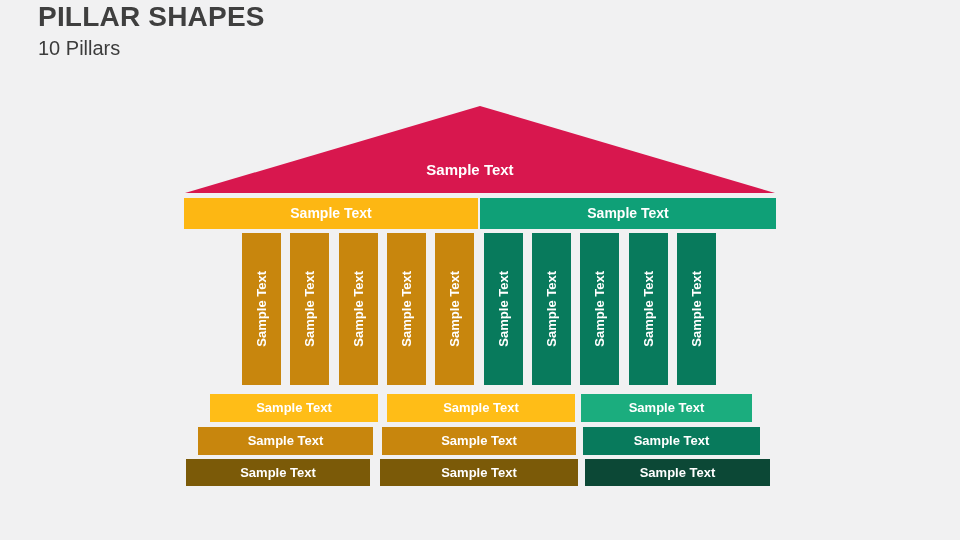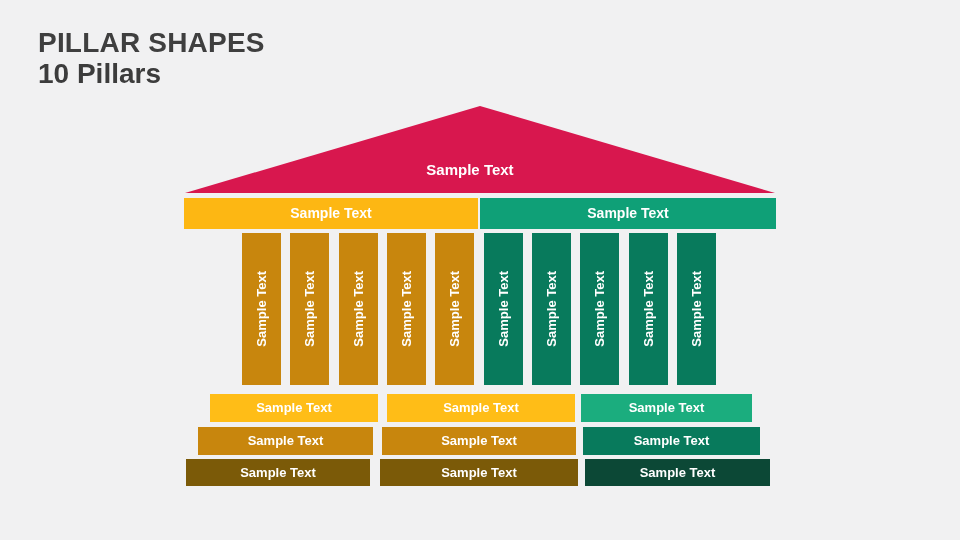--- a/index.html
+++ b/index.html
@@ -2,27 +2,27 @@
 <html><head>
 <meta charset="utf-8">
 <style>
   html,body{margin:0;padding:0;}
   body{font-family:"Liberation Sans", sans-serif;}
   .slide{
     position:relative;width:960px;height:540px;overflow:hidden;
     background:#f1f1f2;
   }
   
-  .hdr{position:absolute;left:38px;top:26px;}
+  .hdr{position:absolute;left:38px;top:0;}
   .hdr h1{
     margin:0;font-size:28px;line-height:34px;font-weight:bold;
     color:#3f3f3f;letter-spacing:.2px;
   }
   .hdr h2{
-    margin:2px 0 0 0;font-size:28px;line-height:24px;font-weight:bold;
+    margin:2px 0 0 0;font-size:20px;line-height:24px;font-weight:normal;
     color:#3c3c3c;
   }
   
   .roof{
     position:absolute;left:185px;top:106px;width:590px;height:87px;
     background:#d8174e;
     clip-path:polygon(50% 0%,100% 100%,0% 100%);
   }
   .roof .lbl{
     position:absolute;left:0;right:0;bottom:15px;text-align:center;

